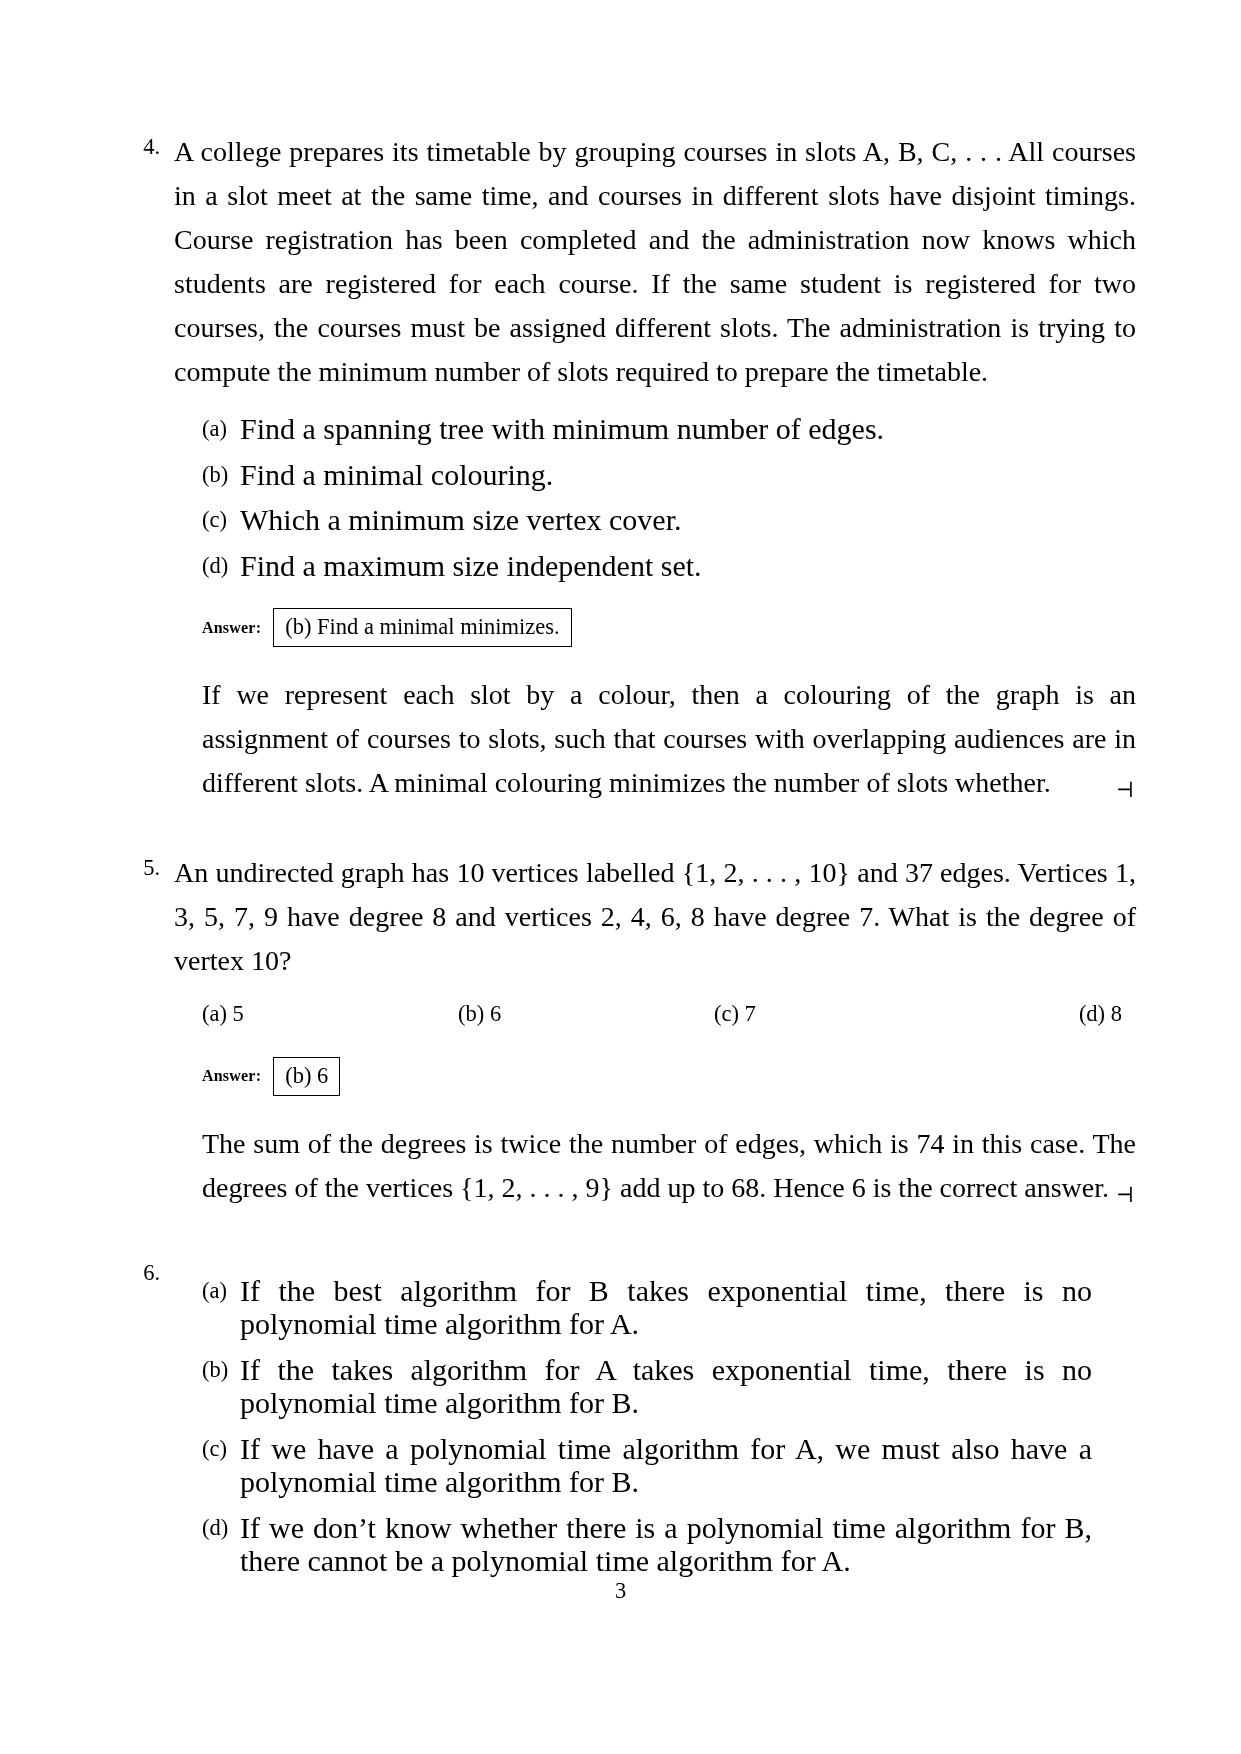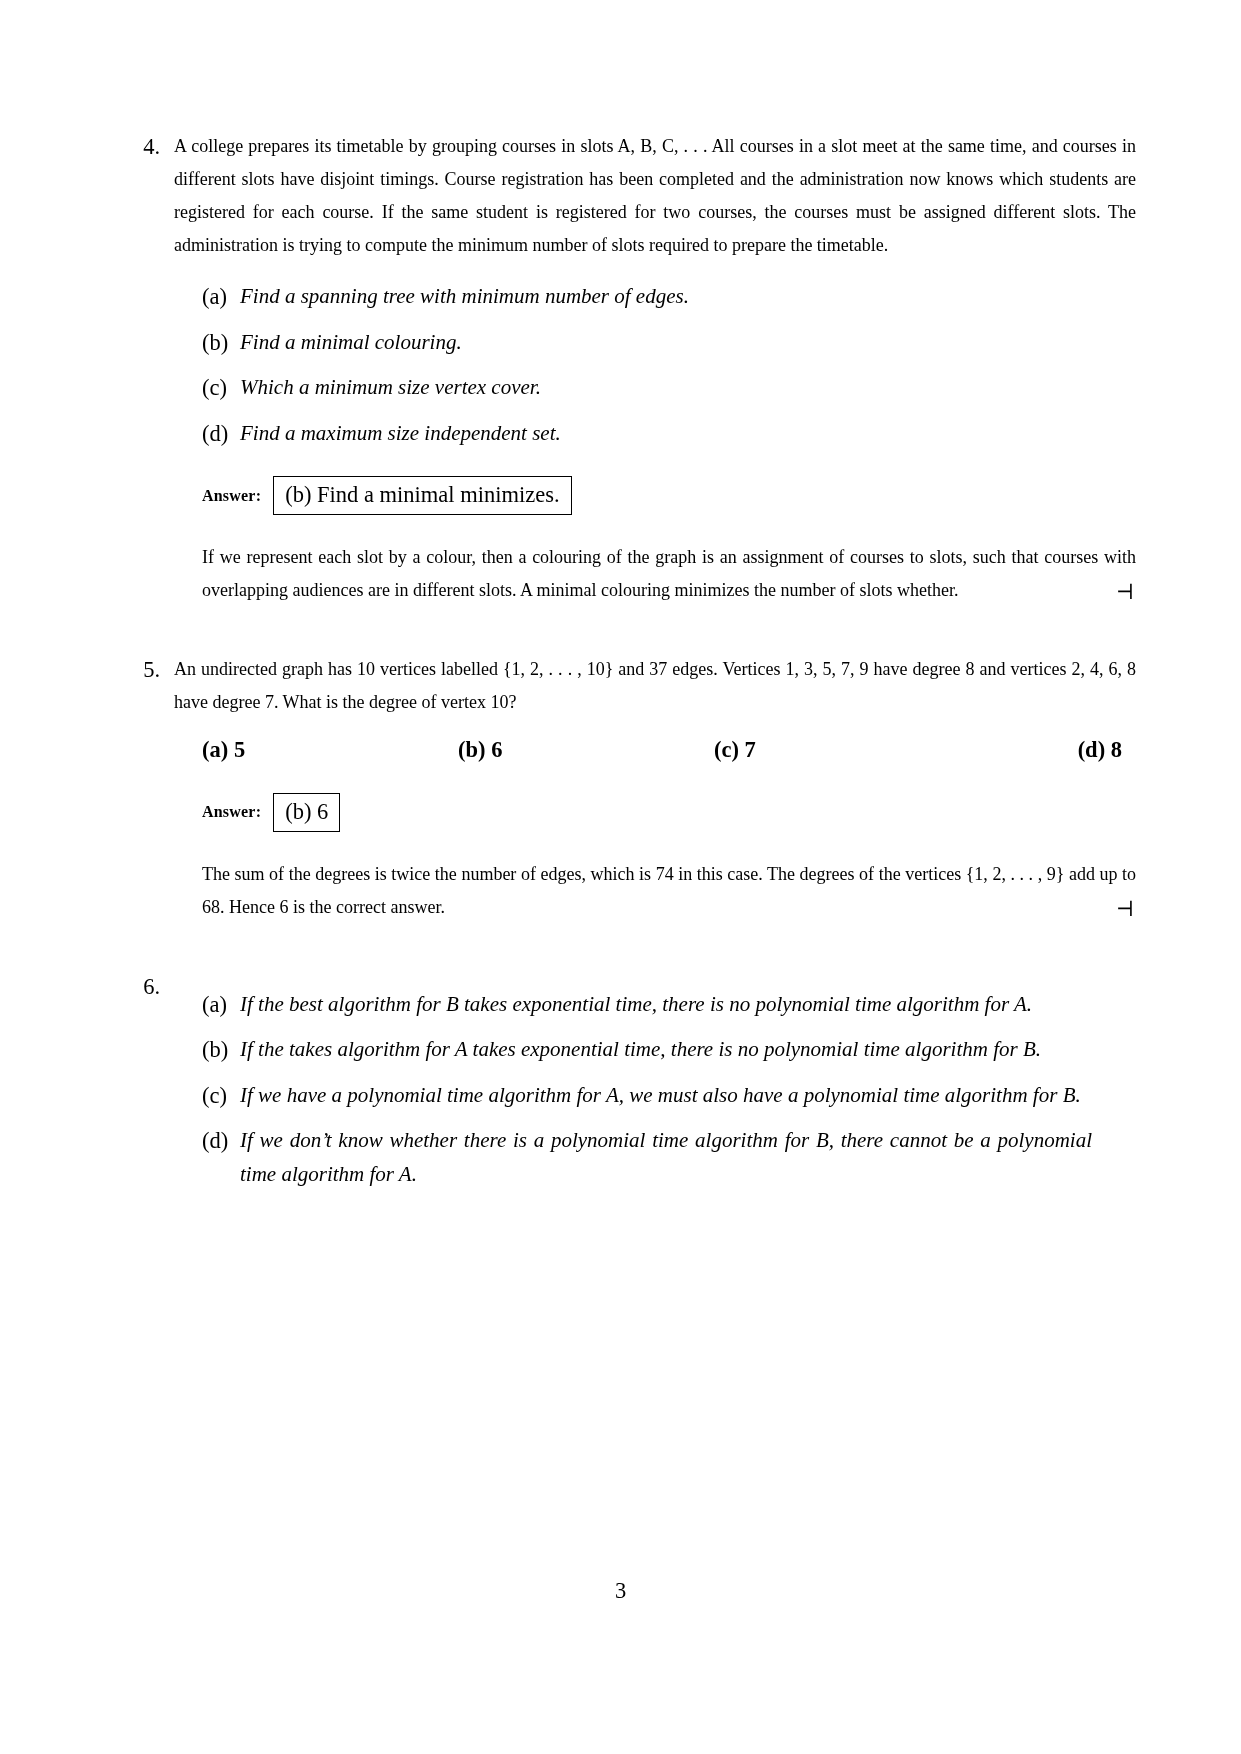--- a/index.html
+++ b/index.html
@@ -44,22 +44,22 @@
     font-size: 22.5px;
     line-height: 33.5px;
     padding-right: 0;
   }
   .qbody {
     flex: 1 1 auto;
     padding-left: 14px;
   }
 
   .para {
-    font-size: 18px;
-    line-height: 33px;
+    font-size: 28px;
+    line-height: 44px;
     text-align: justify;
     text-justify: inter-word;
     margin: 0 0 0 0;
     -webkit-hyphens: none;
     hyphens: none;
   }
   .para + .para {
     margin-top: 16px;
   }
 
@@ -74,35 +74,33 @@
   }
   .optrow:last-child { margin-bottom: 0; }
   .optlabel {
     flex: 0 0 38px;
     width: 38px;
     font-size: 22.5px;
     line-height: 33.5px;
   }
   .opttext {
     flex: 1 1 auto;
-    font-size: 21px;
+    font-size: 30px;
     line-height: 33.5px;
     text-align: justify;
     text-justify: inter-word;
-    font-style: italic;
   }
   .options.indented { margin-left: 28px; }
 
   
   .hopts {
     display: flex;
     margin-top: 14px;
     margin-left: 28px;
     width: 920px;
-    font-weight: bold;
   }
   .hopt {
     font-size: 22.5px;
     line-height: 33.5px;
     flex: 0 0 256px;
   }
   .hopt:last-child {
     flex: 0 0 auto;
     text-align: left;
     margin-left: auto;

